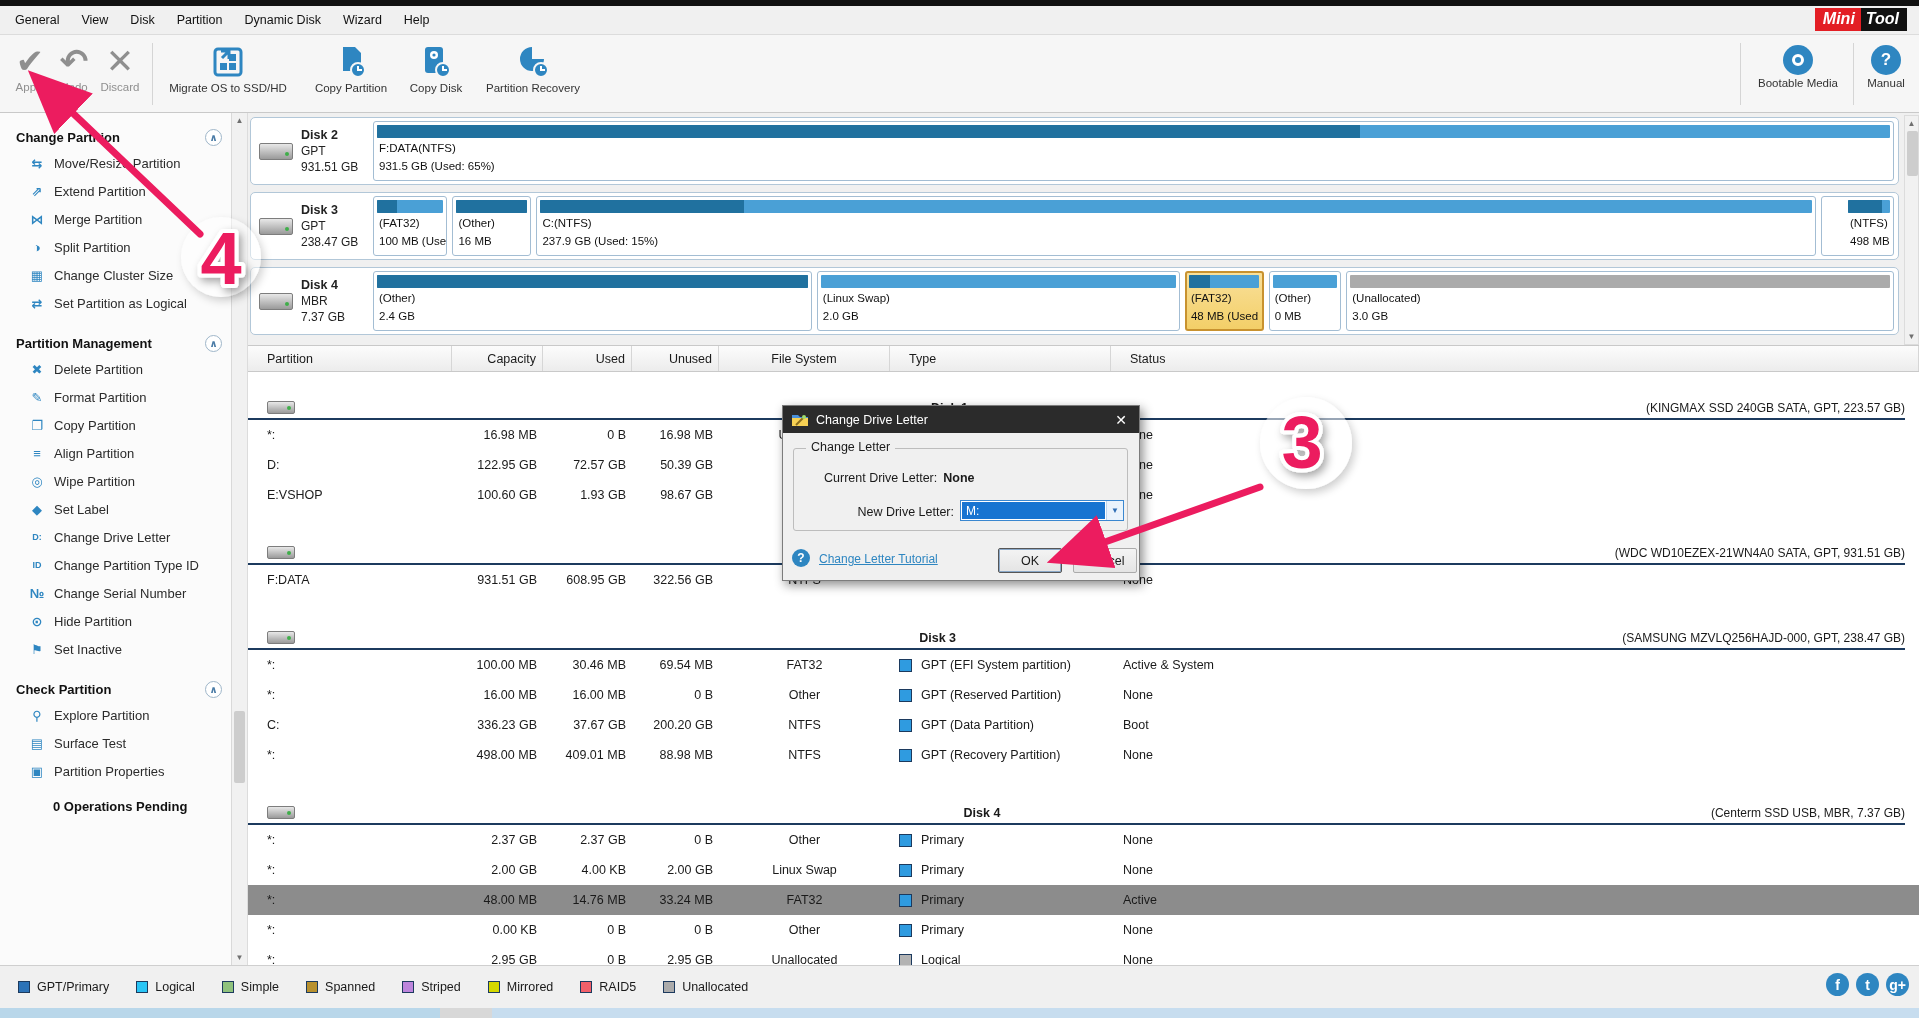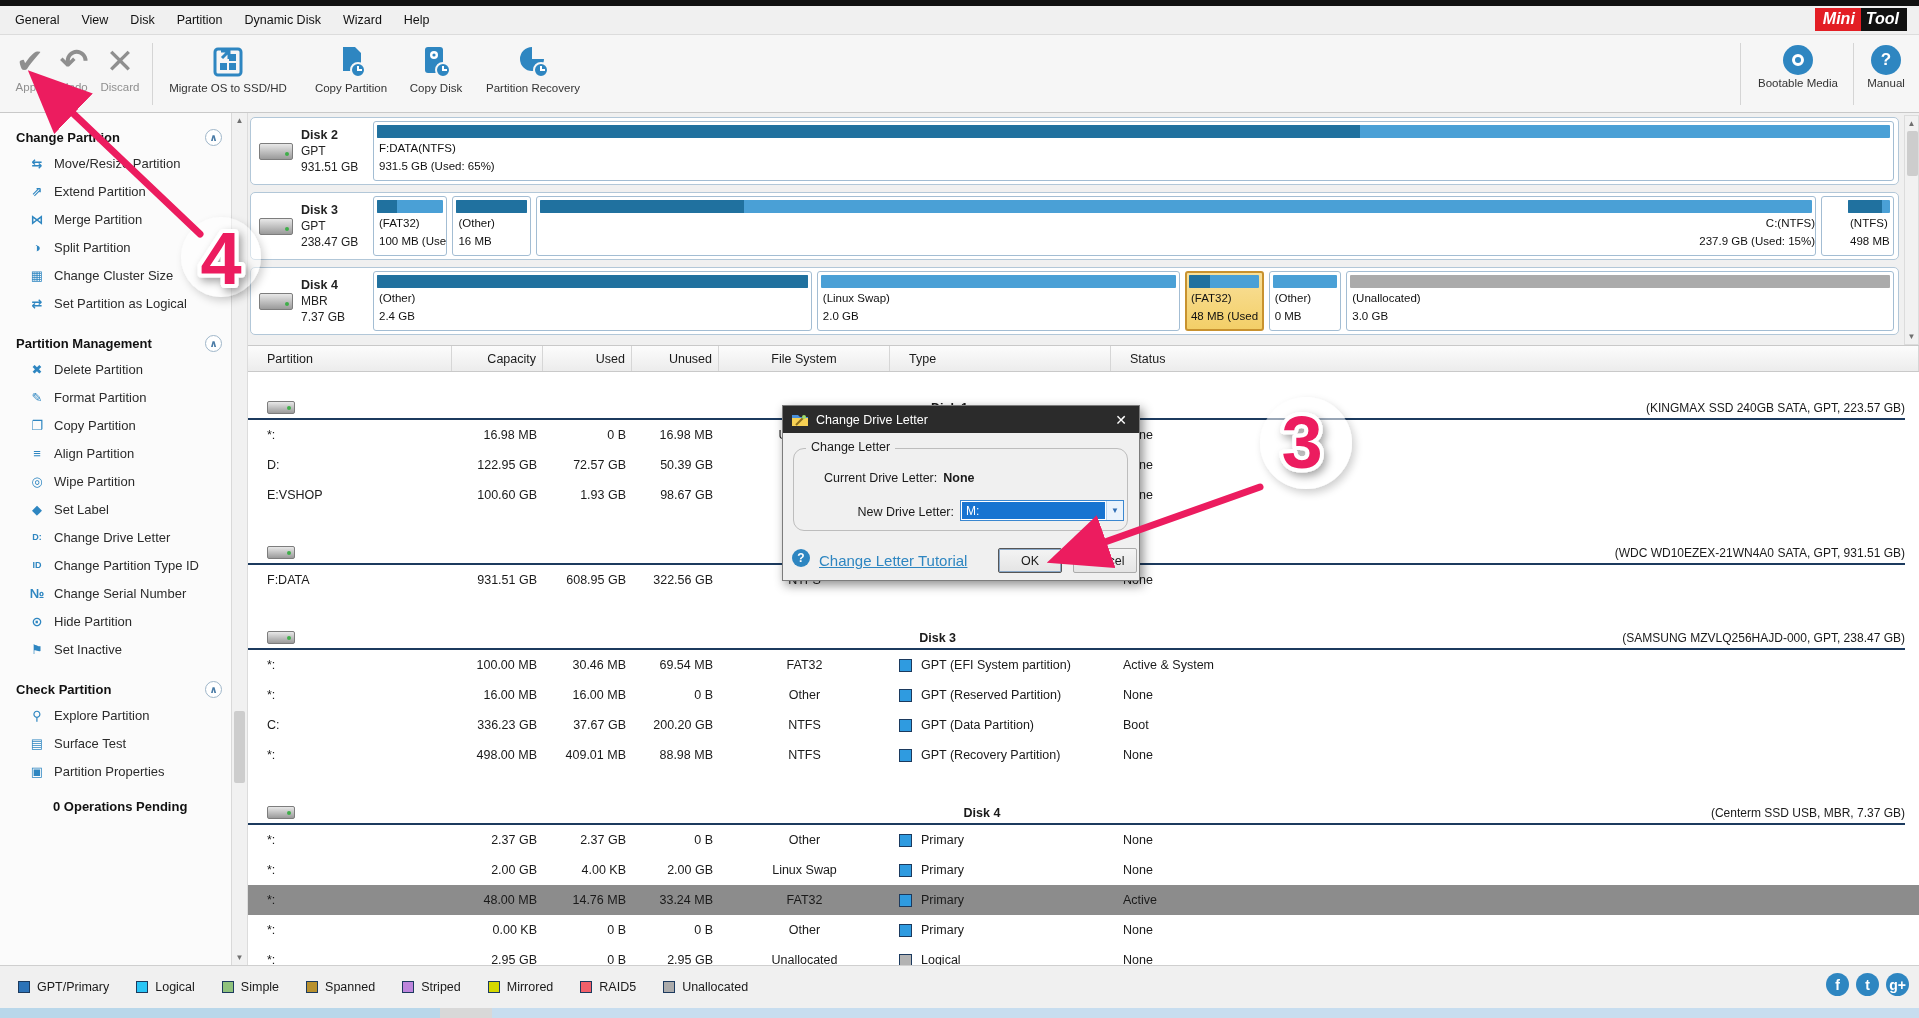--- a/index.html
+++ b/index.html
@@ -80,31 +80,31 @@
   .tsq { width:13px; height:13px; border:1px solid #1c3a5e; flex:none; }
   .c-status { padding-left:12px; }
   .grp-gap { height:7px; }
 
   
   #dialog { left:782px; top:405px; width:358px; height:176px; background:#f0f0f0; border:1px solid #7c7c7c;
     box-shadow:3px 4px 10px rgba(0,0,0,.45); z-index:50; }
   #dlg-title { height:27px; background:#2b2b2b; color:#fff; display:flex; align-items:center; padding:0 8px; font-size:12.5px; }
   #dlg-title svg { margin-right:7px; }
   #dlg-close { margin-left:auto; font-size:14px; font-weight:bold; cursor:pointer; padding:0 4px; }
-  #dlg-group { position:absolute; left:10px; top:42px; width:335px; height:83px; border:1px solid #bdbdbd; border-radius:11px; }
+  #dlg-group { position:absolute; left:10px; top:42px; width:335px; height:83px; border:1px solid #bdbdbd; border-radius:3px; }
   #dlg-legend { position:absolute; left:12px; top:-9px; background:#f0f0f0; padding:0 5px; font-size:12.5px; }
   #dlg-current { position:absolute; left:30px; top:22px; font-size:12.5px; }
   #dlg-current b { margin-left:6px; }
   #dlg-newlabel { position:absolute; left:0px; top:56px; width:160px; text-align:right; font-size:12.5px; }
   #dlg-select { position:absolute; left:166px; top:51px; width:164px; height:21px; background:#fff; border:1px solid #3a87d0; display:flex; cursor:pointer; }
   #dlg-selval { flex:1; background:#1774d1; color:#fff; font-size:12px; padding:2px 0 0 4px; margin:1px; }
   #dlg-selarrow { width:17px; display:flex; align-items:center; justify-content:center; color:#2e6db4; font-size:8px; background:#eaf3fc; border-left:1px solid #bcd6ee; }
   #dlg-help { position:absolute; left:9px; top:143px; width:18px; height:18px; border-radius:50%; background:#2e86c1; color:#fff;
     font-size:12px; font-weight:bold; display:flex; align-items:center; justify-content:center; }
-  #dlg-link { position:absolute; left:36px; top:146px; font-size:15px; color:#2e86c1; text-decoration:underline; cursor:pointer; }
+  #dlg-link { position:absolute; left:36px; top:146px; font-size:12px; color:#2e86c1; text-decoration:underline; cursor:pointer; }
   .dlg-btn { position:absolute; top:142px; width:64px; height:25px; background:linear-gradient(#f4f4f4,#e4e4e4);
     border:1px solid #ababab; border-radius:2px; font-size:12.5px; display:flex; align-items:center; justify-content:center; cursor:pointer; }
   #dlg-ok { left:215px; border:1px solid #565656; box-shadow:0 0 0 1px #8aa8c8 inset; }
   #dlg-cancel { left:290px; }
 
   
   #legendbar { left:0; top:965px; width:1919px; height:43px; background:#f0f0f0; border-top:1px solid #cfcfcf; display:flex; align-items:center; padding-left:18px; }
   .lg-item { display:flex; align-items:center; margin-right:27px; font-size:12.5px; }
   .lg-sq { width:12px; height:12px; border:1px solid #1c3a5e; margin-right:7px; }
   #social { position:absolute; right:10px; top:973px; display:flex; gap:7px; }
@@ -325,21 +325,21 @@
           <div class="plab">100 MB (Use</div>
         </div>
         <div class="pbox" style="width: 5.2%;">
           <div class="pbar">
             <div class="free" style="background: rgb(74, 160, 214);"></div>
             <div class="used" style="width: 100%; background: rgb(32, 113, 159);"></div>
           </div>
           <div class="plab">(Other)</div>
           <div class="plab">16 MB</div>
         </div>
-        <div class="pbox" style="width: 84.2%; text-align: right;">
+        <div class="pbox" style="width: 84.2%;">
           <div class="pbar">
             <div class="free" style="background: rgb(74, 160, 214);"></div>
             <div class="used" style="width: 16%; background: rgb(32, 113, 159);"></div>
           </div>
           <div class="plab">C:(NTFS)</div>
           <div class="plab">237.9 GB (Used: 15%)</div>
         </div>
         <div class="pbox" style="width: 4.8%; padding-left: 26px;">
           <div class="pbar">
             <div class="free" style="background: rgb(74, 160, 214);"></div>

